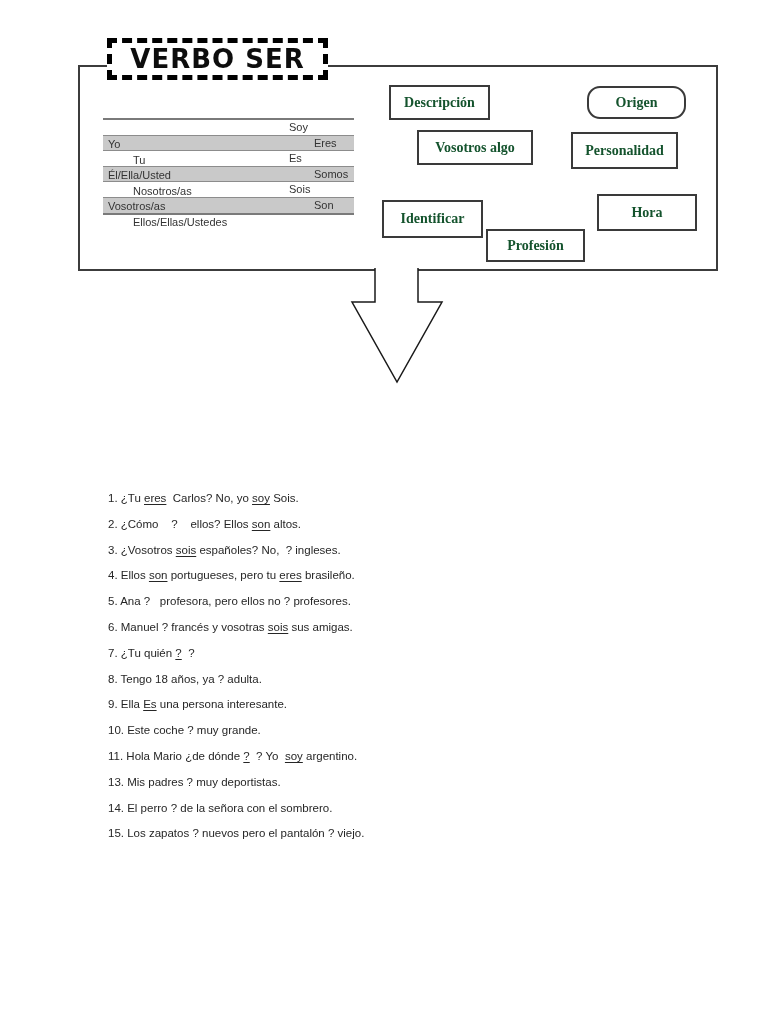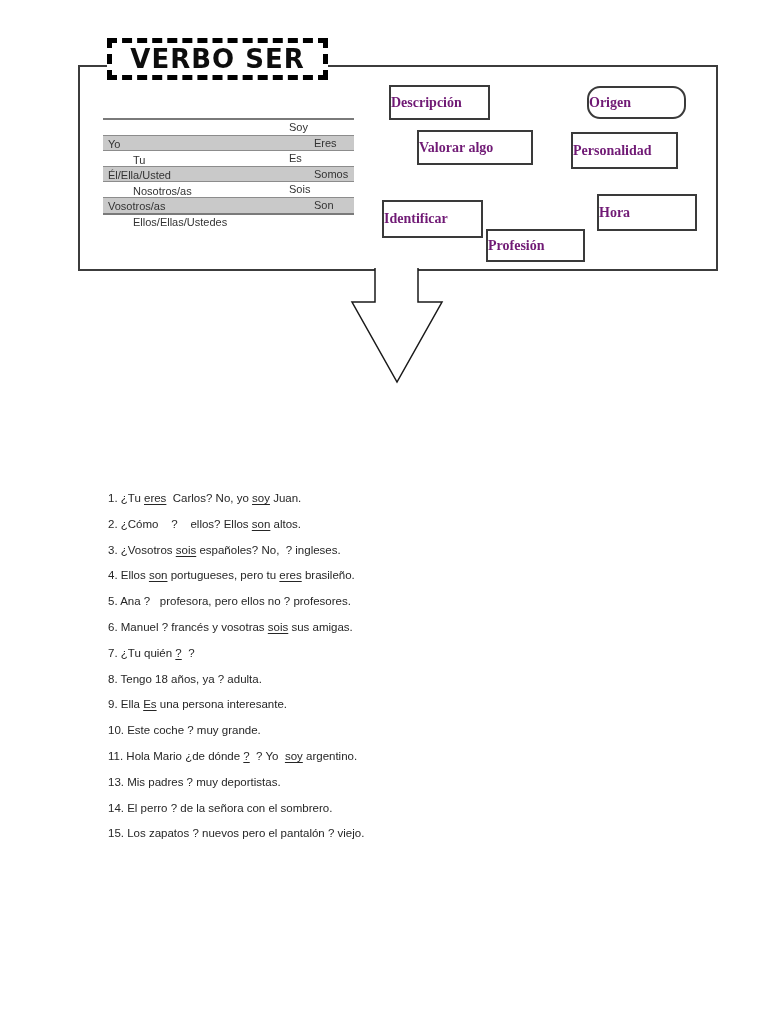--- a/index.html
+++ b/index.html
@@ -64,25 +64,25 @@
   .trow:last-child { border-bottom: none; }
   .trow.shaded { background: #c9c9c9; padding-left: 25px; }
   .tcell.c1 { width: 186px; padding-left: 5px; margin-top: 17px; }
   .tcell.c2 { flex: 1; }
 
   
   .use-box {
     position: absolute;
     background: #ffffff;
     border: 2px solid #3a3a3a;
-    display: flex; align-items: center; justify-content: flex-start;
+    display: flex; align-items: center; justify-content: center;
     font-family: "Liberation Serif", serif;
     font-weight: bold;
     font-size: 14px;
-    color: #701a75;
+    color: #14532d;
     z-index: 2;
     white-space: nowrap;
   }
   .use-descripcion  { left: 389px; top: 85px;  width: 101px; height: 35px; }
   .use-origen       { left: 587px; top: 86px;  width: 99px;  height: 33px; border-radius: 13px; }
   .use-valorar      { left: 417px; top: 130px; width: 116px; height: 35px; }
   .use-personalidad { left: 571px; top: 132px; width: 107px; height: 37px; }
   .use-identificar  { left: 382px; top: 200px; width: 101px; height: 38px; }
   .use-hora         { left: 597px; top: 194px; width: 100px; height: 37px; }
   .use-profesion    { left: 486px; top: 229px; width: 99px;  height: 33px; }
@@ -151,41 +151,41 @@
       </div>
     </div>
 
   <div class="use-box use-descripcion">
     <span>Descripción</span>
   </div>
   <div class="use-box use-origen">
     <span>Origen</span>
   </div>
   <div class="use-box use-valorar">
-    <span>Valorar algo</span>
+    <span>Vosotros algo</span>
   </div>
   <div class="use-box use-personalidad">
     <span>Personalidad</span>
   </div>
   <div class="use-box use-identificar">
     <span>Identificar</span>
   </div>
   <div class="use-box use-hora">
     <span>Hora</span>
   </div>
   <div class="use-box use-profesion">
     <span>Profesión</span>
   </div>
 
   <svg class="arrow-svg" viewBox="340 255 120 135" xmlns="http://www.w3.org/2000/svg">
     <path d="M375,268 L375,302 L352,302 L397,382 L442,302 L418,302 L418,268" fill="#ffffff" stroke="#1a1a1a" stroke-width="1.5"></path>
   </svg>
 
   <div class="exercise-list">
-      <div class="ex-line"><span>1. ¿Tu </span><span class="u">eres</span><span>  Carlos? No, yo </span><span class="u">soy</span><span> Juan.</span></div>
+      <div class="ex-line"><span>1. ¿Tu </span><span class="u">eres</span><span>  Carlos? No, yo </span><span class="u">soy</span><span> Sois.</span></div>
       <div class="ex-line"><span>2. ¿Cómo    ?    ellos? Ellos </span><span class="u">son</span><span> altos.</span></div>
       <div class="ex-line"><span>3. ¿Vosotros </span><span class="u">sois</span><span> españoles? No,  ? ingleses.</span></div>
       <div class="ex-line"><span>4. Ellos </span><span class="u">son</span><span> portugueses, pero tu </span><span class="u">eres</span><span> brasileño.</span></div>
       <div class="ex-line"><span>5. Ana ?   profesora, pero ellos no ? profesores.</span></div>
       <div class="ex-line"><span>6. Manuel ? francés y vosotras </span><span class="u">sois</span><span> sus amigas.</span></div>
       <div class="ex-line"><span>7. ¿Tu quién </span><span class="u">?</span><span>  ?</span></div>
       <div class="ex-line"><span>8. Tengo 18 años, ya ? adulta.</span></div>
       <div class="ex-line"><span>9. Ella </span><span class="u">Es</span><span> una persona interesante.</span></div>
       <div class="ex-line"><span>10. Este coche ? muy grande.</span></div>
       <div class="ex-line"><span>11. Hola Mario ¿de dónde </span><span class="u">?</span><span>  ? Yo  </span><span class="u">soy</span><span> argentino.</span></div>

